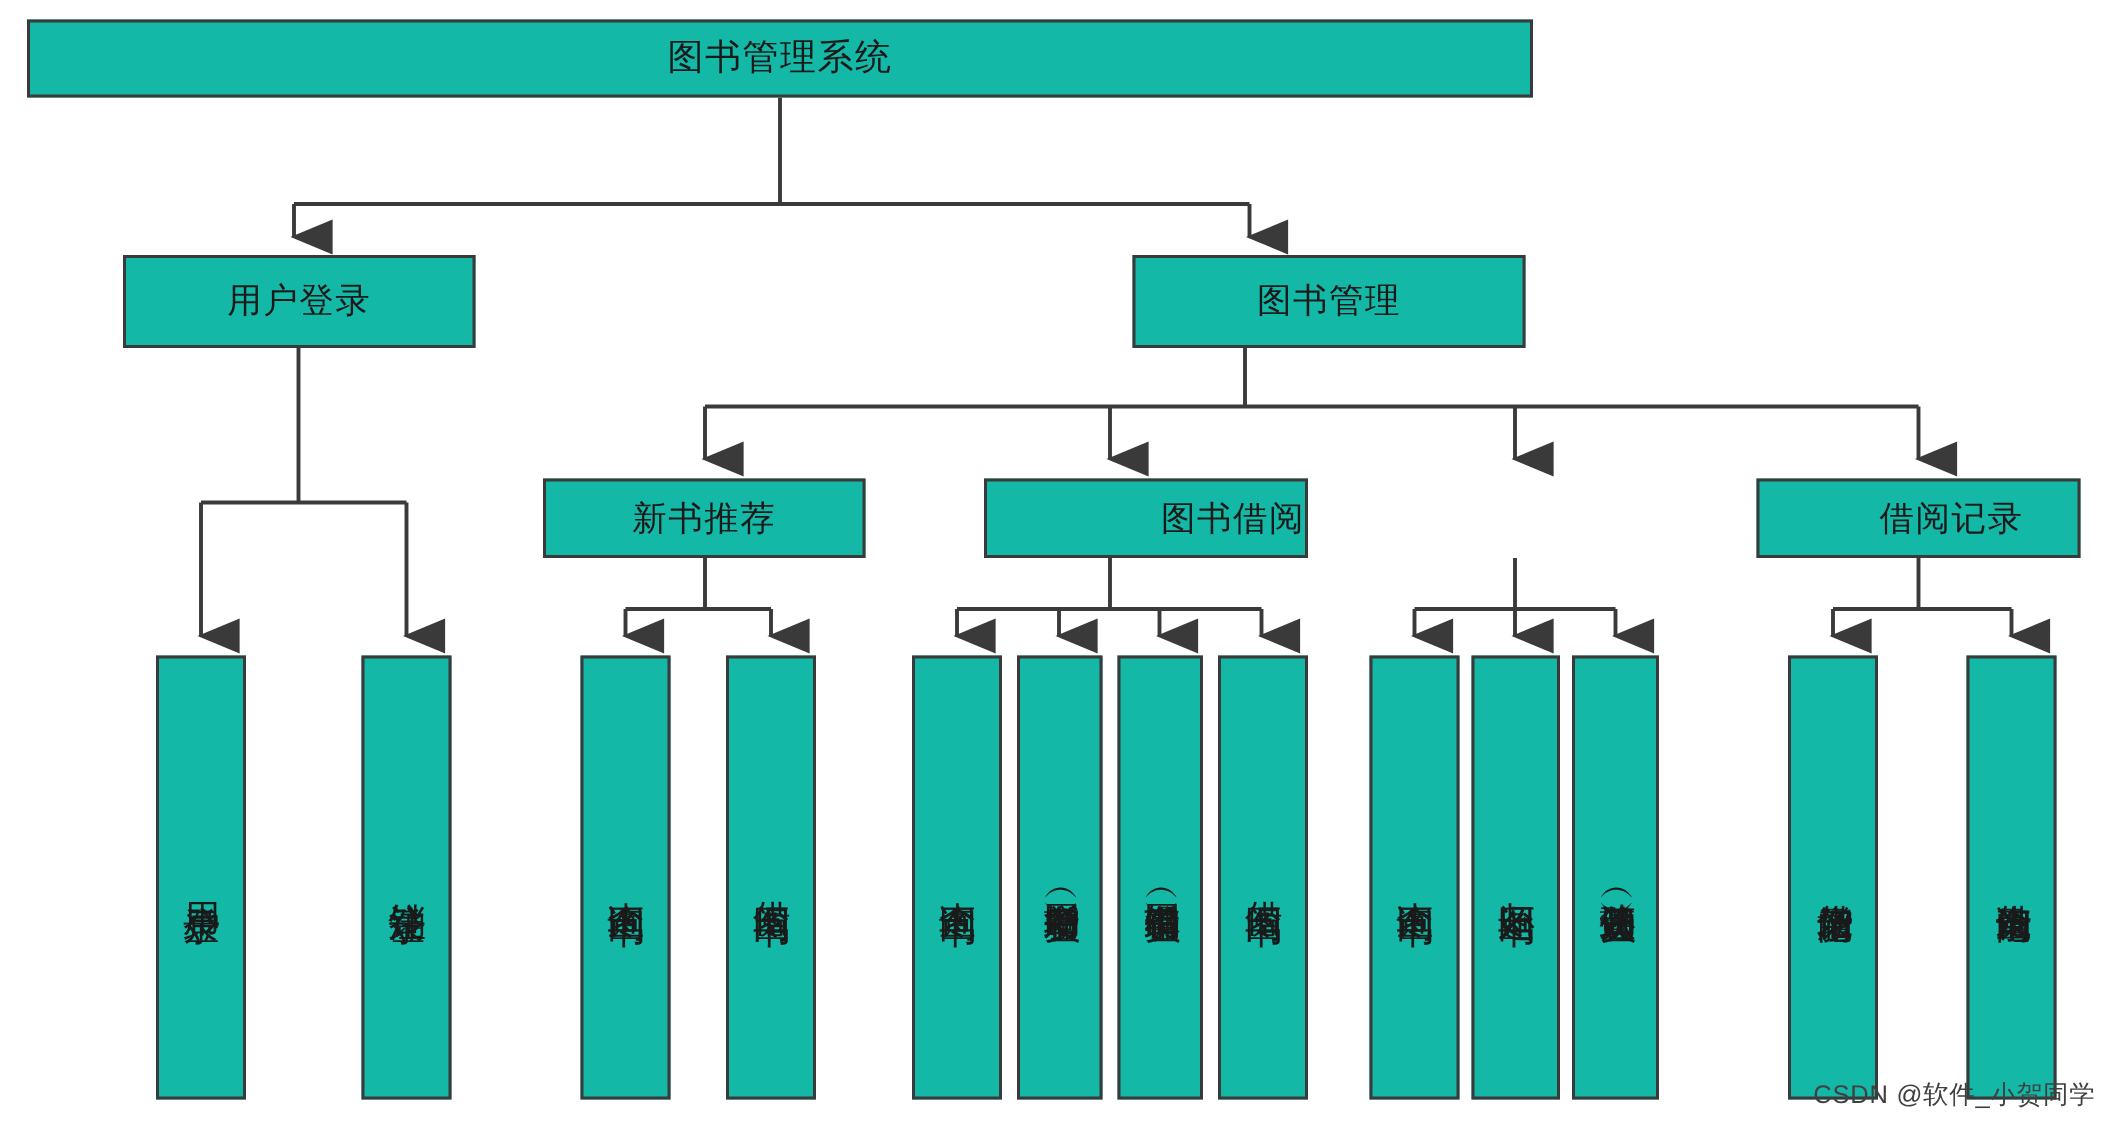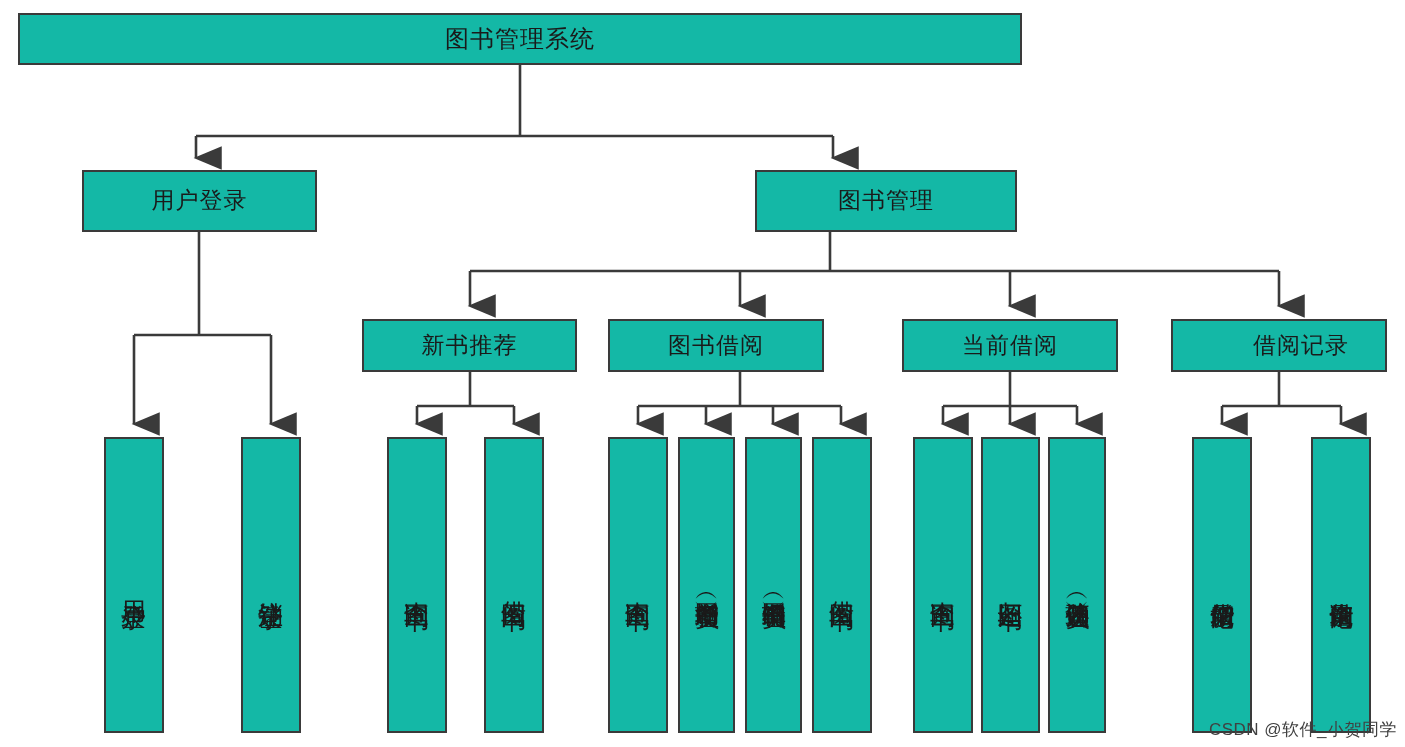--- a/index.html
+++ b/index.html
@@ -136,27 +136,24 @@
   </div>
 
   <div class="node node-h" style="left:712px; top:170px; width:262px; height:62px;margin-left:43px;">
     <span class="label">图书管理</span>
   </div>
 
   <div class="node node-h" style="left:362px; top:319px; width:215px; height:53px;">
     <span class="label">新书推荐</span>
   </div>
 
-  <div class="node node-h" style="left:608px; top:319px; width:216px; height:53px;">
+  <div class="node node-h" style="left:656px; top:319px; width:216px; height:53px;justify-content:flex-end;">
     <span class="label">图书借阅</span>
   </div>
 
-  <div class="node node-h" style="left:902px; top:319px; width:216px; height:53px;">
-    <span class="label">当前借阅</span>
-  </div>
 
   <div class="node node-h" style="left:1171px; top:319px; width:216px; height:53px;padding-left:44px;">
     <span class="label">借阅记录</span>
   </div>
 
   <div class="node node-v" style="left:104px; top:437px; width:60px; height:296px;">
     <span class="label">用户登录</span>
   </div>
 
   <div class="node node-v" style="left:241px; top:437px; width:60px; height:296px;">

